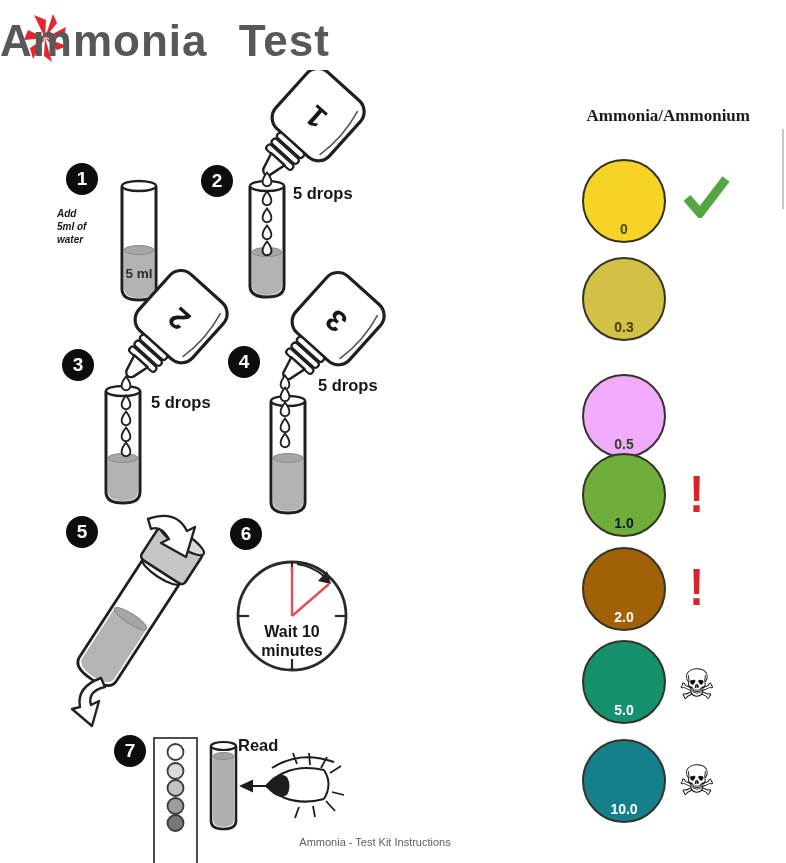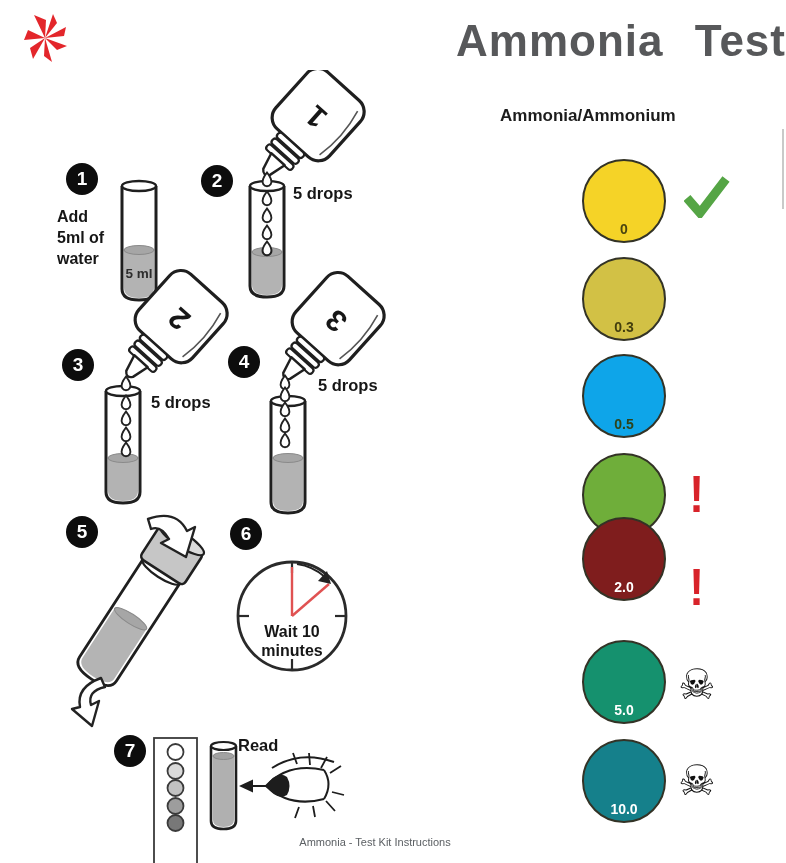--- a/index.html
+++ b/index.html
@@ -1,30 +1,30 @@
 <!DOCTYPE html>
 <html><head>
 <meta charset="utf-8">
 <style>
   html,body{margin:0;padding:0;background:#fff;}
   .page{position:relative;width:786px;height:863px;background:#ffffff;overflow:hidden;
         font-family:"Liberation Sans",sans-serif;color:#1b1b1b;}
   .abs{position:absolute;}
-  .title{left:0;top:16px;width:786px;text-align:right;font-size:44px;font-weight:bold;
+  .title{left:0;top:16px;width:786px;text-align:left;font-size:44px;font-weight:bold;
          color:#57585a;letter-spacing:1px;word-spacing:18px;}
   .caption{left:0;top:836px;width:750px;text-align:center;font-size:11px;color:#5c6064;}
-  .scale-header{left:500px;width:250px;text-align:left;font-weight:bold;font-size:17px;color:#1c1c1c;}
+  .scale-header{left:500px;width:250px;text-align:right;font-weight:bold;font-size:17px;color:#1c1c1c;font-family:Liberation Serif, serif;}
   .lvl{width:84px;height:84px;border-radius:50%;border:2.5px solid #333326;box-sizing:border-box;
        display:flex;align-items:flex-end;justify-content:center;}
   .lvl span{font-size:14px;font-weight:bold;line-height:1;padding-bottom:5px;}
   .badge{width:32px;height:32px;border-radius:50%;background:#0d0d0d;color:#fff;
          display:flex;align-items:center;justify-content:center;font-size:19px;font-weight:bold;}
   .lbl{font-weight:bold;color:#161616;white-space:nowrap;}
   .drops-lbl{font-size:16.5px;}
-  .step1-lbl{font-size:16px;line-height:1.3;}
+  .step1-lbl{font-size:10px;line-height:1.3;font-style:italic;}
   .clock-lbl{width:90px;text-align:center;font-size:16px;line-height:19px;}
   .read-lbl{font-size:16.5px;}
   .exclaim{font-size:52px;font-weight:bold;line-height:1;transform:scaleX(.85);}
   .skull{font-size:42px;line-height:1;color:#111;}
   .edge-line{width:1.5px;height:80px;background:#c9c9c9;}
   svg .outline{fill:none;stroke:#1f1f1f;}
   svg .white{fill:#ffffff;stroke:#1f1f1f;}
 </style>
 </head>
 <body>
@@ -208,27 +208,27 @@
   <div class="abs lbl read-lbl" style="left:238px;top:736px">Read</div>
 
   <div class="abs scale-header" style="top:106px">Ammonia/Ammonium</div>
 
   <div class="abs lvl" style="left: 582px; top: 159px; background-color: rgb(245, 211, 39);">
     <span style="color: rgb(74, 68, 16);">0</span>
     </div>
   <div class="abs lvl" style="left: 582px; top: 257px; background-color: rgb(210, 193, 69);">
     <span style="color: rgb(67, 62, 14);">0.3</span>
     </div>
-  <div class="abs lvl" style="left: 582px; top: 354px; background-color: #0ea5e9;">
+  <div class="abs lvl" style="left: 582px; top: 374px; background-color: #f0abfc;">
     <span style="color: rgb(46, 67, 26);">0.5</span>
     </div>
   <div class="abs lvl" style="left: 582px; top: 453px; background-color: rgb(111, 174, 58);">
     <span style="color: #0f172a;">1.0</span>
     </div>
-  <div class="abs lvl" style="left: 582px; top: 517px; background-color: #7f1d1d;">
+  <div class="abs lvl" style="left: 582px; top: 547px; background-color: #a16207;">
     <span style="color: rgb(255, 255, 255);">2.0</span>
     </div>
   <div class="abs lvl" style="left: 582px; top: 640px; background-color: rgb(21, 145, 110);">
     <span style="color: rgb(255, 255, 255);">5.0</span>
     </div>
   <div class="abs lvl" style="left: 582px; top: 739px; background-color: rgb(21, 128, 139);">
     <span style="color: rgb(255, 255, 255);">10.0</span>
     </div>
 
   <div class="abs" style="left: 684px; top: 176px; color: rgb(85, 165, 69);">

